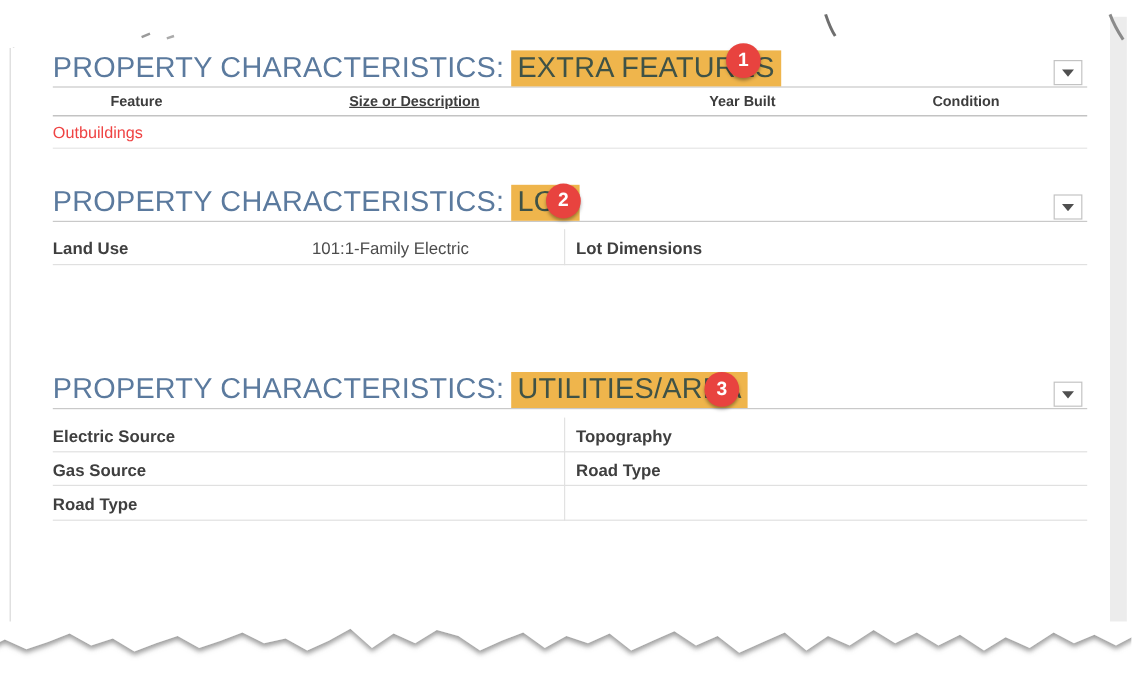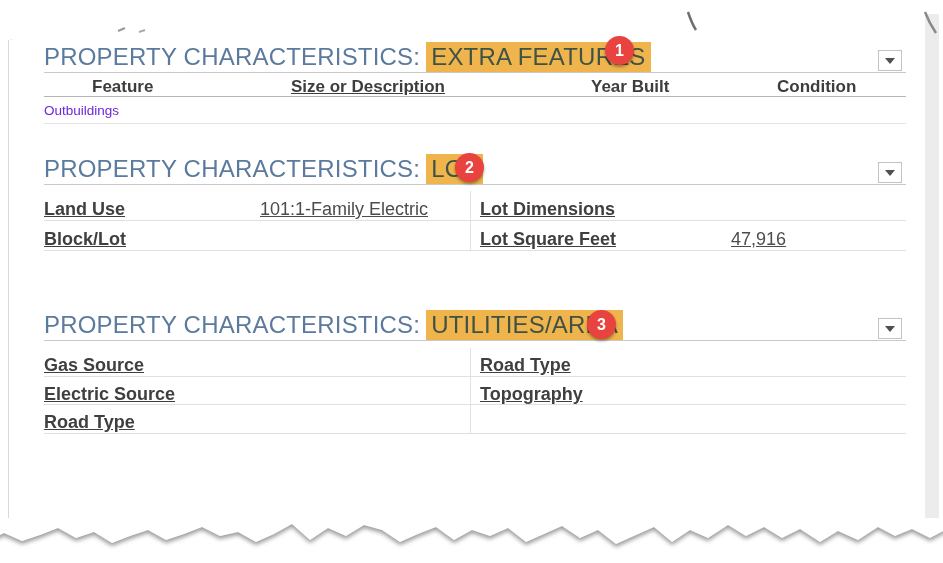--- a/index.html
+++ b/index.html
@@ -23,30 +23,30 @@
            border-top:6px solid #4f4f4f; display:block; }
 
   
   .badge { position:absolute; width:29px; height:29px; border-radius:50%;
            background:var(--badge,#e8433f); color:#fff; font-size:16px; font-weight:bold;
            display:flex; align-items:center; justify-content:center;
            box-shadow:0 2px 3px rgba(0,0,0,0.35); }
 
   
   .hdr-row { position:relative; height:22px; border-bottom:1px solid #b5b5b5; margin-top:2px; }
-  .hdr-row span { position:absolute; top:2px; font-size:17px; font-weight:bold; color:#3d3d3d;padding-left:48px; }
+  .hdr-row span { position:absolute; top:2px; font-size:12px; font-weight:bold; color:#3d3d3d;padding-left:48px; }
   .data-row { position:relative; height:27px; border-bottom:1px solid #e5e5e5; }
-  .data-row span { position:absolute; top:6px; font-size:13.5px; color:#6d28d9; }
+  .data-row span { position:absolute; top:6px; font-size:13.5px; color:#ef4444; }
   .c0{left:0;} .c1{left:199px;text-decoration:underline;} .c2{left:499px;text-align:right;} .c3{left:685px;}
 
   
   .ptable { position:relative; }
   .pdivider { position:absolute; left:426px; top:0; bottom:0; width:1px; background:#e2e2e2; }
   .prow { position:relative; border-bottom:1px solid #e0e0e0; }
-  .prow span { position:absolute; font-size:18px; white-space:nowrap;text-decoration:underline; }
+  .prow span { position:absolute; font-size:14px; white-space:nowrap; }
   .plabel { left:0; font-weight:bold; color:#3f3f3f; }
   .pvalue { left:216px; color:#4c4c4c; }
   .plabel.r { left:436px; }
   .pvalue.rv { left:687px; }
   .h30 .prow { height:30px; } .h30 .prow span { top:8px; }
   .h29 .prow { height:28.7px; } .h29 .prow span { top:7px; }
 
   .torn-bottom { position:absolute; left:0; bottom:0; width:943px; height:45px; }
   .top-artifacts { position:absolute; left:0; top:0; width:943px; height:40px; }
 </style>
@@ -99,50 +99,44 @@
       </button>
     </div>
     <div class="ptable h30" style="margin-top:6px;">
       <div class="pdivider"></div>
       <div class="prow">
         <span class="plabel">Land Use</span>
         <span class="pvalue">101:1-Family Electric</span>
         <span class="plabel r">Lot Dimensions</span>
         <span class="pvalue rv"></span>
       </div>
-      <div class="prow">
-        <span class="plabel">Block/Lot</span>
-        <span class="pvalue"></span>
-        <span class="plabel r">Lot Square Feet</span>
-        <span class="pvalue rv">47,916</span>
-      </div>
     </div>
   </div>
 
   <div class="section" style="top:311px;">
     <div class="sec-header">
       <span class="sec-title">
         <span>PROPERTY CHARACTERISTICS:</span><span class="hl">UTILITIES/AREA</span>
       </span>
       <button class="collapse-btn">
         <span class="caret"></span>
       </button>
     </div>
     <div class="ptable h29" style="margin-top:7px;">
       <div class="pdivider"></div>
       <div class="prow">
+        <span class="plabel">Electric Source</span>
+        <span class="pvalue"></span>
+        <span class="plabel r">Topography</span>
+        <span class="pvalue rv"></span>
+      </div>
+      <div class="prow">
         <span class="plabel">Gas Source</span>
         <span class="pvalue"></span>
         <span class="plabel r">Road Type</span>
-        <span class="pvalue rv"></span>
-      </div>
-      <div class="prow">
-        <span class="plabel">Electric Source</span>
-        <span class="pvalue"></span>
-        <span class="plabel r">Topography</span>
         <span class="pvalue rv"></span>
       </div>
       <div class="prow">
         <span class="plabel">Road Type</span>
         <span class="pvalue"></span>
         <span class="plabel r"></span>
         <span class="pvalue rv"></span>
       </div>
     </div>
   </div>

